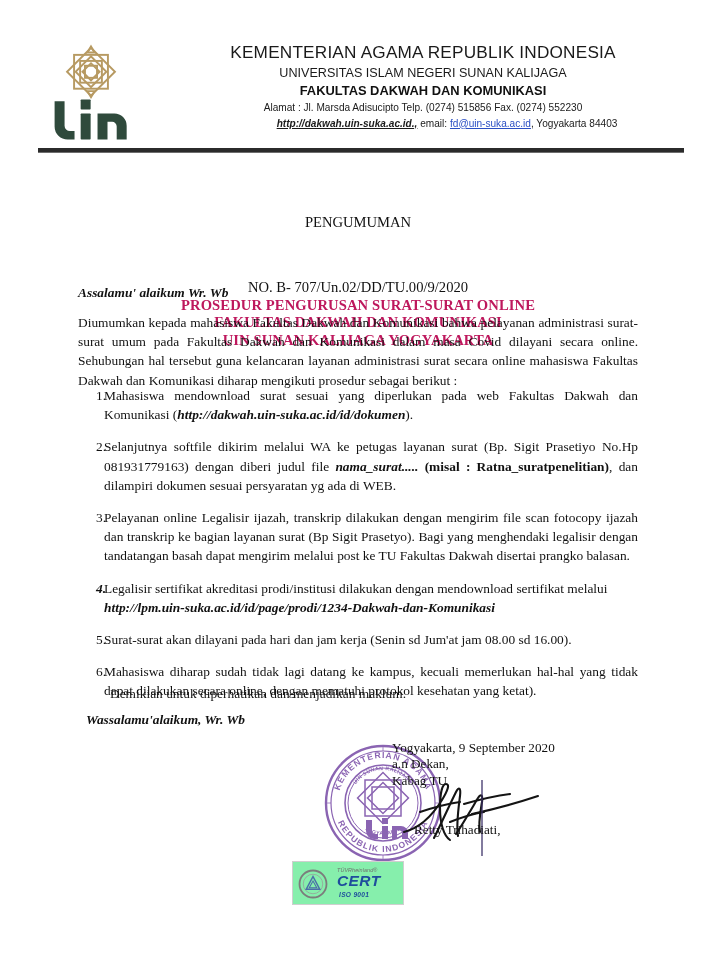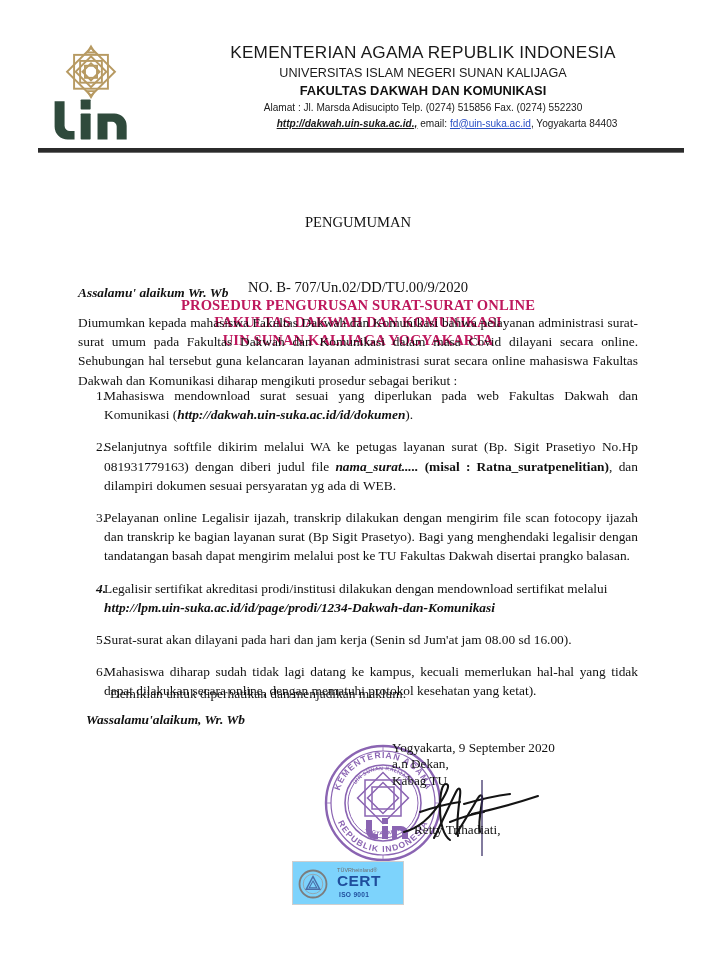--- a/index.html
+++ b/index.html
@@ -243,23 +243,24 @@
     top: 778px;
     width: 170px;
     height: 78px;
   }
   .iso-badge {
     position: absolute;
     left: 292px;
     top: 861px;
     width: 112px;
     height: 44px;
-    background: #7dd3fc;
+    background: #86efac;
     border: 1px solid #cfcfcf;
     box-sizing: border-box;
+    font-style: italic;
   }
   .iso-ring {
     position: absolute;
     left: 5px;
     top: 7px;
     width: 30px;
     height: 30px;
   }
   .iso-tuv {
     position: absolute;

